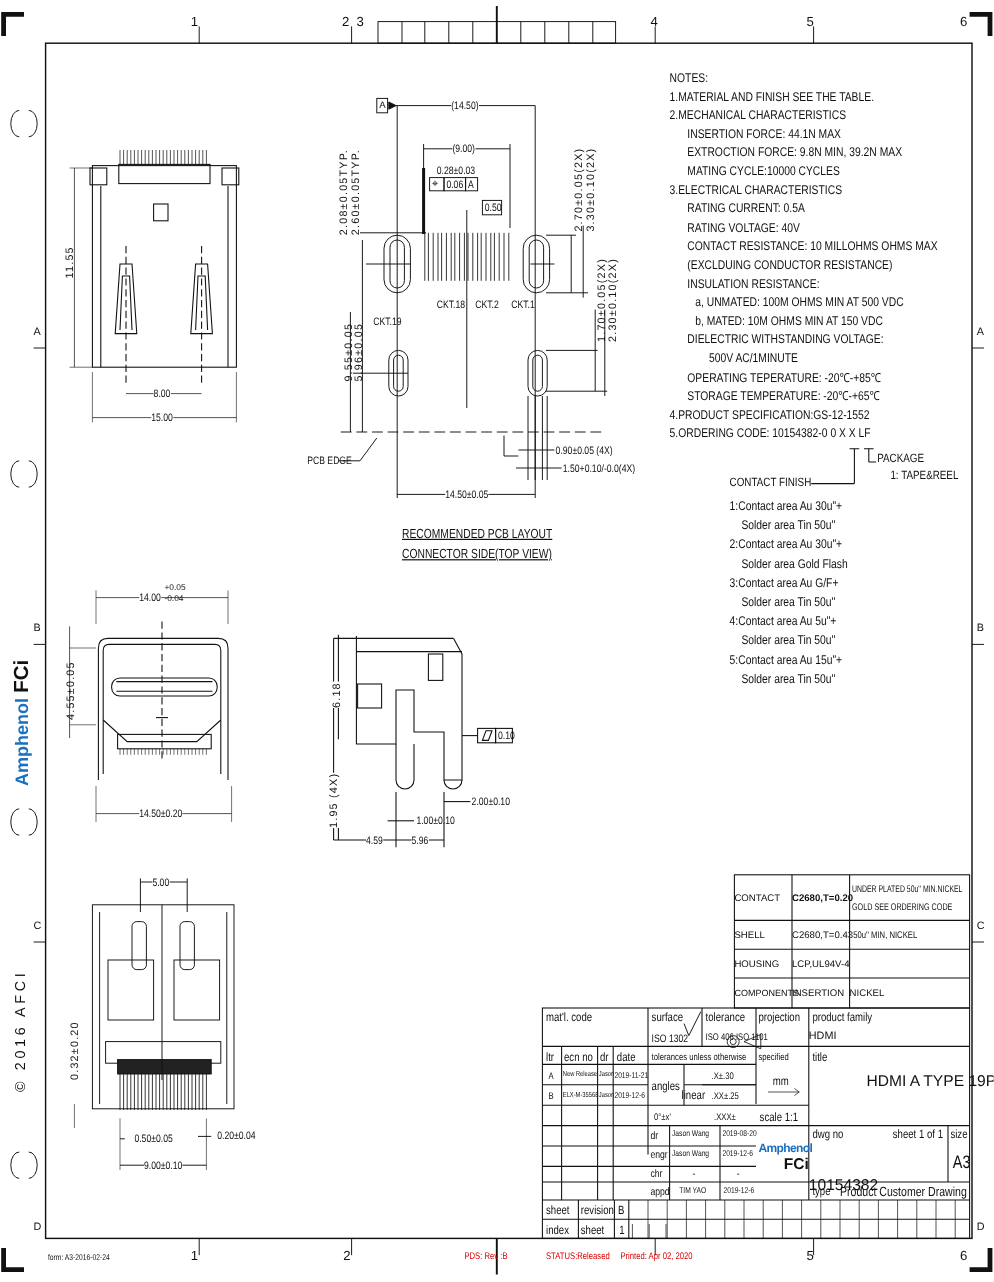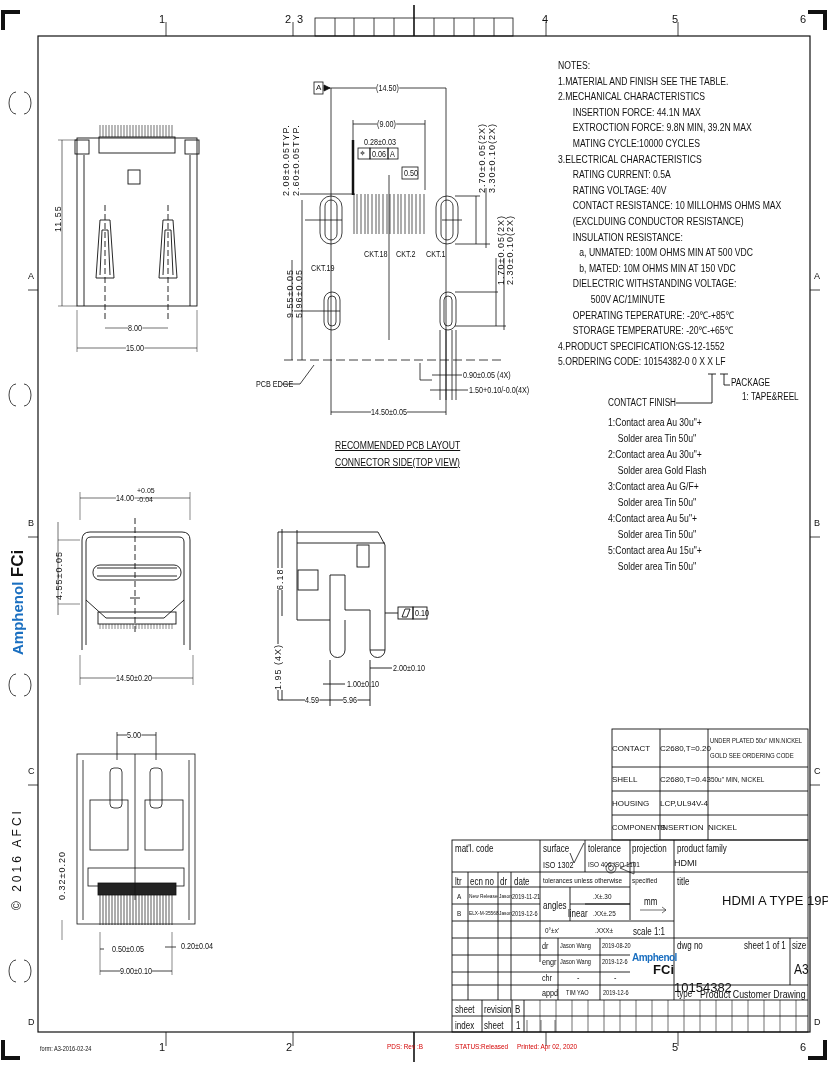--- a/index.html
+++ b/index.html
@@ -406,21 +406,21 @@
 <span class="t dim" style="left:305px;top:696px;background:#fff;">4.59</span>
 <span class="t dim" style="left:343px;top:696px;background:#fff;">5.96</span>
 
 <span class="t dim" style="left:127px;top:731px;background:#fff;">5.00</span>
 <span class="t vdim" style="left:58px;top:900px;">0.32±0.20</span>
 <span class="t dim" style="left:112px;top:945px;">0.50±0.05</span>
 <span class="t dim" style="left:181px;top:942px;">0.20±0.04</span>
 <span class="t dim" style="left:120px;top:967px;background:#fff;">9.00±0.10</span>
 
 <div class="cellc" style="left:612px;top:744px;width:48px;font-size:8px;">CONTACT</div>
-<div class="cellc" style="left:660px;top:744px;width:48px;font-size:8px;">C2680,T=0.20</div>
+<div class="cellc" style="left:660px;top:744px;width:48px;font-size:8px;font-weight:bold;">C2680,T=0.20</div>
 <div class="cell" style="left:710px;top:736px;font-size:8px;transform:scaleX(0.72);">UNDER PLATED 50u'' MIN.NICKEL</div>
 <div class="cell" style="left:710px;top:751px;font-size:8px;transform:scaleX(0.75);">GOLD SEE ORDERING CODE</div>
 <div class="cellc" style="left:612px;top:775px;width:48px;font-size:8px;">SHELL</div>
 <div class="cellc" style="left:660px;top:775px;width:48px;font-size:8px;">C2680,T=0.43</div>
 <div class="cell" style="left:711px;top:775px;font-size:8px;">50u'' MIN, NICKEL</div>
 <div class="cellc" style="left:612px;top:799px;width:48px;font-size:8px;">HOUSING</div>
 <div class="cellc" style="left:660px;top:799px;width:48px;font-size:8px;">LCP,UL94V-4</div>
 <div class="cellc" style="left:612px;top:823px;width:48px;font-size:7.5px;">COMPONENTS</div>
 <div class="cellc" style="left:660px;top:823px;width:48px;font-size:8px;">INSERTION</div>
 <div class="cellc" style="left:708px;top:823px;width:100px;font-size:8px;">NICKEL</div>

